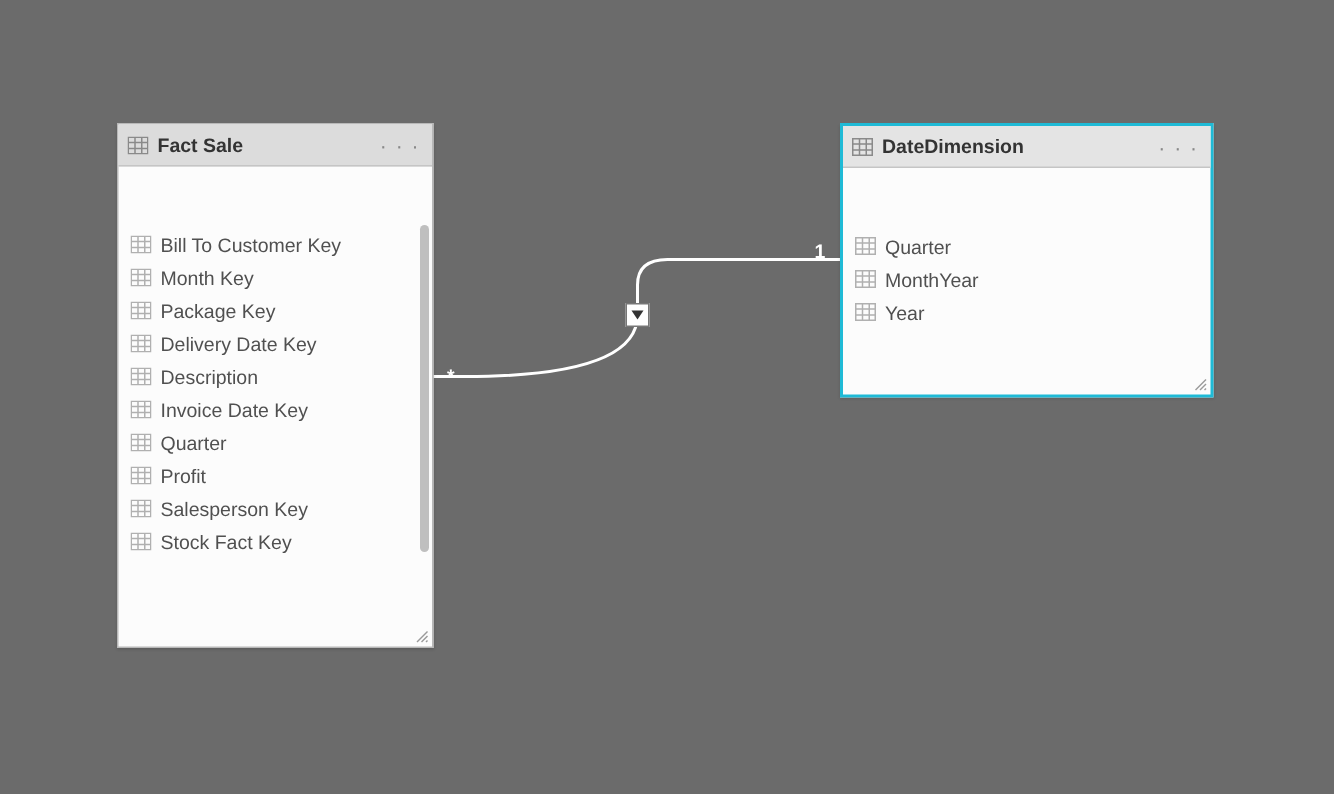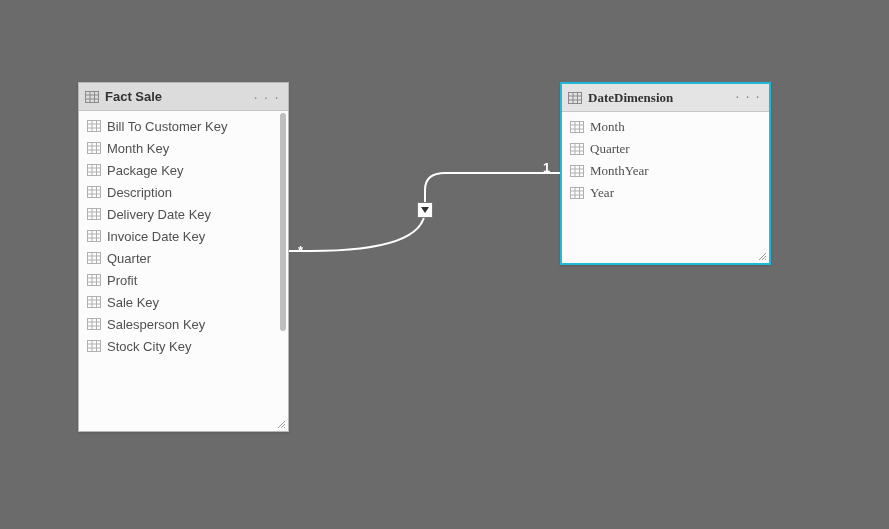--- a/index.html
+++ b/index.html
@@ -51,20 +51,21 @@
   .header-menu {
     color: #888;
     font-size: 14px;
     letter-spacing: 1px;
     cursor: pointer;
     padding: 0 2px;
   }
   .field-list {
     padding: 4px 0;
     position: relative;
+    margin-top: 37px;
   }
   .field-row {
     display: flex;
     align-items: center;
     height: 22px;
     padding: 0 8px;
     font-size: 13px;
     color: #555;
   }
   .field-icon {
@@ -179,40 +180,40 @@
           <span class="field-label">Package Key</span>
         </div>
         <div class="field-row">
           <svg class="field-icon" viewBox="0 0 14 12">
             <rect x="0.5" y="0.5" width="13" height="11" fill="none" stroke="#b0b0b0"></rect>
             <line x1="0.5" y1="4" x2="13.5" y2="4" stroke="#b0b0b0"></line>
             <line x1="0.5" y1="8" x2="13.5" y2="8" stroke="#b0b0b0"></line>
             <line x1="5" y1="0.5" x2="5" y2="11.5" stroke="#b0b0b0"></line>
             <line x1="9.5" y1="0.5" x2="9.5" y2="11.5" stroke="#b0b0b0"></line>
           </svg>
+          <span class="field-label">Delivery Date Key</span>
+        </div>
+        <div class="field-row">
+          <svg class="field-icon" viewBox="0 0 14 12">
+            <rect x="0.5" y="0.5" width="13" height="11" fill="none" stroke="#b0b0b0"></rect>
+            <line x1="0.5" y1="4" x2="13.5" y2="4" stroke="#b0b0b0"></line>
+            <line x1="0.5" y1="8" x2="13.5" y2="8" stroke="#b0b0b0"></line>
+            <line x1="5" y1="0.5" x2="5" y2="11.5" stroke="#b0b0b0"></line>
+            <line x1="9.5" y1="0.5" x2="9.5" y2="11.5" stroke="#b0b0b0"></line>
+          </svg>
           <span class="field-label">Description</span>
         </div>
         <div class="field-row">
           <svg class="field-icon" viewBox="0 0 14 12">
             <rect x="0.5" y="0.5" width="13" height="11" fill="none" stroke="#b0b0b0"></rect>
             <line x1="0.5" y1="4" x2="13.5" y2="4" stroke="#b0b0b0"></line>
             <line x1="0.5" y1="8" x2="13.5" y2="8" stroke="#b0b0b0"></line>
             <line x1="5" y1="0.5" x2="5" y2="11.5" stroke="#b0b0b0"></line>
             <line x1="9.5" y1="0.5" x2="9.5" y2="11.5" stroke="#b0b0b0"></line>
           </svg>
-          <span class="field-label">Delivery Date Key</span>
-        </div>
-        <div class="field-row">
-          <svg class="field-icon" viewBox="0 0 14 12">
-            <rect x="0.5" y="0.5" width="13" height="11" fill="none" stroke="#b0b0b0"></rect>
-            <line x1="0.5" y1="4" x2="13.5" y2="4" stroke="#b0b0b0"></line>
-            <line x1="0.5" y1="8" x2="13.5" y2="8" stroke="#b0b0b0"></line>
-            <line x1="5" y1="0.5" x2="5" y2="11.5" stroke="#b0b0b0"></line>
-            <line x1="9.5" y1="0.5" x2="9.5" y2="11.5" stroke="#b0b0b0"></line>
-          </svg>
           <span class="field-label">Invoice Date Key</span>
         </div>
         <div class="field-row">
           <svg class="field-icon" viewBox="0 0 14 12">
             <rect x="0.5" y="0.5" width="13" height="11" fill="none" stroke="#b0b0b0"></rect>
             <line x1="0.5" y1="4" x2="13.5" y2="4" stroke="#b0b0b0"></line>
             <line x1="0.5" y1="8" x2="13.5" y2="8" stroke="#b0b0b0"></line>
             <line x1="5" y1="0.5" x2="5" y2="11.5" stroke="#b0b0b0"></line>
             <line x1="9.5" y1="0.5" x2="9.5" y2="11.5" stroke="#b0b0b0"></line>
           </svg>
@@ -229,83 +230,63 @@
           <span class="field-label">Profit</span>
         </div>
         <div class="field-row">
           <svg class="field-icon" viewBox="0 0 14 12">
             <rect x="0.5" y="0.5" width="13" height="11" fill="none" stroke="#b0b0b0"></rect>
             <line x1="0.5" y1="4" x2="13.5" y2="4" stroke="#b0b0b0"></line>
             <line x1="0.5" y1="8" x2="13.5" y2="8" stroke="#b0b0b0"></line>
             <line x1="5" y1="0.5" x2="5" y2="11.5" stroke="#b0b0b0"></line>
             <line x1="9.5" y1="0.5" x2="9.5" y2="11.5" stroke="#b0b0b0"></line>
           </svg>
-          <span class="field-label">Sale Key</span>
-        </div>
-        <div class="field-row">
-          <svg class="field-icon" viewBox="0 0 14 12">
-            <rect x="0.5" y="0.5" width="13" height="11" fill="none" stroke="#b0b0b0"></rect>
-            <line x1="0.5" y1="4" x2="13.5" y2="4" stroke="#b0b0b0"></line>
-            <line x1="0.5" y1="8" x2="13.5" y2="8" stroke="#b0b0b0"></line>
-            <line x1="5" y1="0.5" x2="5" y2="11.5" stroke="#b0b0b0"></line>
-            <line x1="9.5" y1="0.5" x2="9.5" y2="11.5" stroke="#b0b0b0"></line>
-          </svg>
           <span class="field-label">Salesperson Key</span>
         </div>
         <div class="field-row">
           <svg class="field-icon" viewBox="0 0 14 12">
             <rect x="0.5" y="0.5" width="13" height="11" fill="none" stroke="#b0b0b0"></rect>
             <line x1="0.5" y1="4" x2="13.5" y2="4" stroke="#b0b0b0"></line>
             <line x1="0.5" y1="8" x2="13.5" y2="8" stroke="#b0b0b0"></line>
             <line x1="5" y1="0.5" x2="5" y2="11.5" stroke="#b0b0b0"></line>
             <line x1="9.5" y1="0.5" x2="9.5" y2="11.5" stroke="#b0b0b0"></line>
           </svg>
-          <span class="field-label">Stock City Key</span>
+          <span class="field-label">Stock Fact Key</span>
         </div>
       </div>
     <div class="resize-handle">
       <svg width="10" height="10" viewBox="0 0 10 10">
         <line x1="2" y1="9" x2="9" y2="2" stroke="#9a9a9a"></line>
         <line x1="5" y1="9" x2="9" y2="5" stroke="#9a9a9a"></line>
         <line x1="8" y1="9" x2="9" y2="8" stroke="#9a9a9a"></line>
       </svg>
     </div>
   </div>
 
-  <div id="card-date-dimension" class="table-card selected" style="left: 560px; top: 82px; width: 211px; height: 183px; font-family: Liberation Serif, serif;">
+  <div id="card-date-dimension" class="table-card selected" style="left: 560px; top: 82px; width: 249px; height: 183px;">
     <div class="card-header">
       <svg class="header-icon" viewBox="0 0 14 12">
         <rect x="0.5" y="0.5" width="13" height="11" fill="none" stroke="#8a8a8a"></rect>
         <line x1="0.5" y1="4" x2="13.5" y2="4" stroke="#8a8a8a"></line>
         <line x1="0.5" y1="8" x2="13.5" y2="8" stroke="#8a8a8a"></line>
         <line x1="5" y1="0.5" x2="5" y2="11.5" stroke="#8a8a8a"></line>
         <line x1="9.5" y1="0.5" x2="9.5" y2="11.5" stroke="#8a8a8a"></line>
       </svg>
       <span class="header-title">DateDimension</span>
       <span class="header-menu">· · ·</span>
     </div>
     <div class="field-list" id="fields-date-dimension">
         <div class="field-row">
           <svg class="field-icon" viewBox="0 0 14 12">
             <rect x="0.5" y="0.5" width="13" height="11" fill="none" stroke="#b0b0b0"></rect>
             <line x1="0.5" y1="4" x2="13.5" y2="4" stroke="#b0b0b0"></line>
             <line x1="0.5" y1="8" x2="13.5" y2="8" stroke="#b0b0b0"></line>
             <line x1="5" y1="0.5" x2="5" y2="11.5" stroke="#b0b0b0"></line>
             <line x1="9.5" y1="0.5" x2="9.5" y2="11.5" stroke="#b0b0b0"></line>
           </svg>
-          <span class="field-label">Month</span>
-        </div>
-        <div class="field-row">
-          <svg class="field-icon" viewBox="0 0 14 12">
-            <rect x="0.5" y="0.5" width="13" height="11" fill="none" stroke="#b0b0b0"></rect>
-            <line x1="0.5" y1="4" x2="13.5" y2="4" stroke="#b0b0b0"></line>
-            <line x1="0.5" y1="8" x2="13.5" y2="8" stroke="#b0b0b0"></line>
-            <line x1="5" y1="0.5" x2="5" y2="11.5" stroke="#b0b0b0"></line>
-            <line x1="9.5" y1="0.5" x2="9.5" y2="11.5" stroke="#b0b0b0"></line>
-          </svg>
           <span class="field-label">Quarter</span>
         </div>
         <div class="field-row">
           <svg class="field-icon" viewBox="0 0 14 12">
             <rect x="0.5" y="0.5" width="13" height="11" fill="none" stroke="#b0b0b0"></rect>
             <line x1="0.5" y1="4" x2="13.5" y2="4" stroke="#b0b0b0"></line>
             <line x1="0.5" y1="8" x2="13.5" y2="8" stroke="#b0b0b0"></line>
             <line x1="5" y1="0.5" x2="5" y2="11.5" stroke="#b0b0b0"></line>
             <line x1="9.5" y1="0.5" x2="9.5" y2="11.5" stroke="#b0b0b0"></line>
           </svg>

